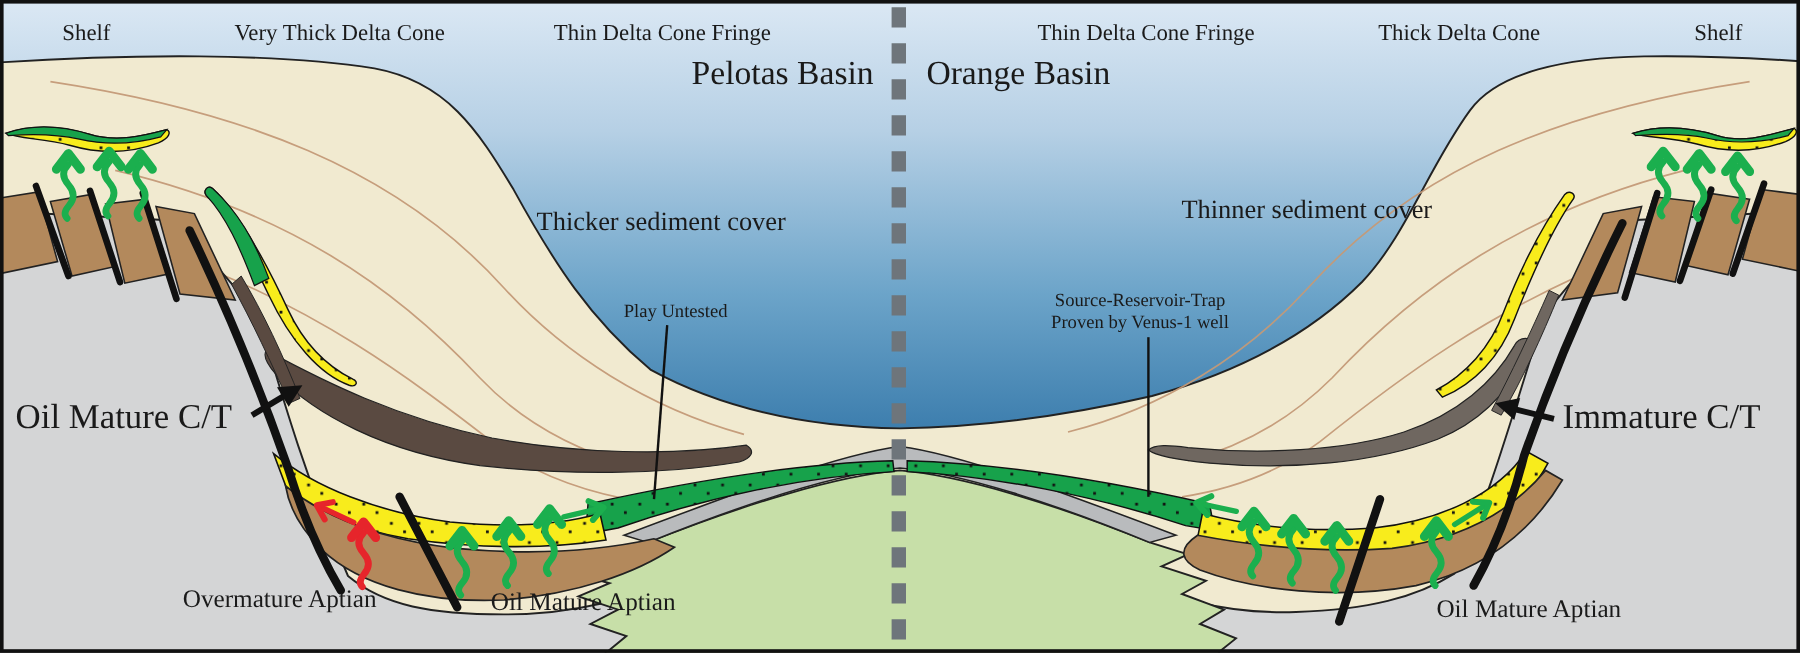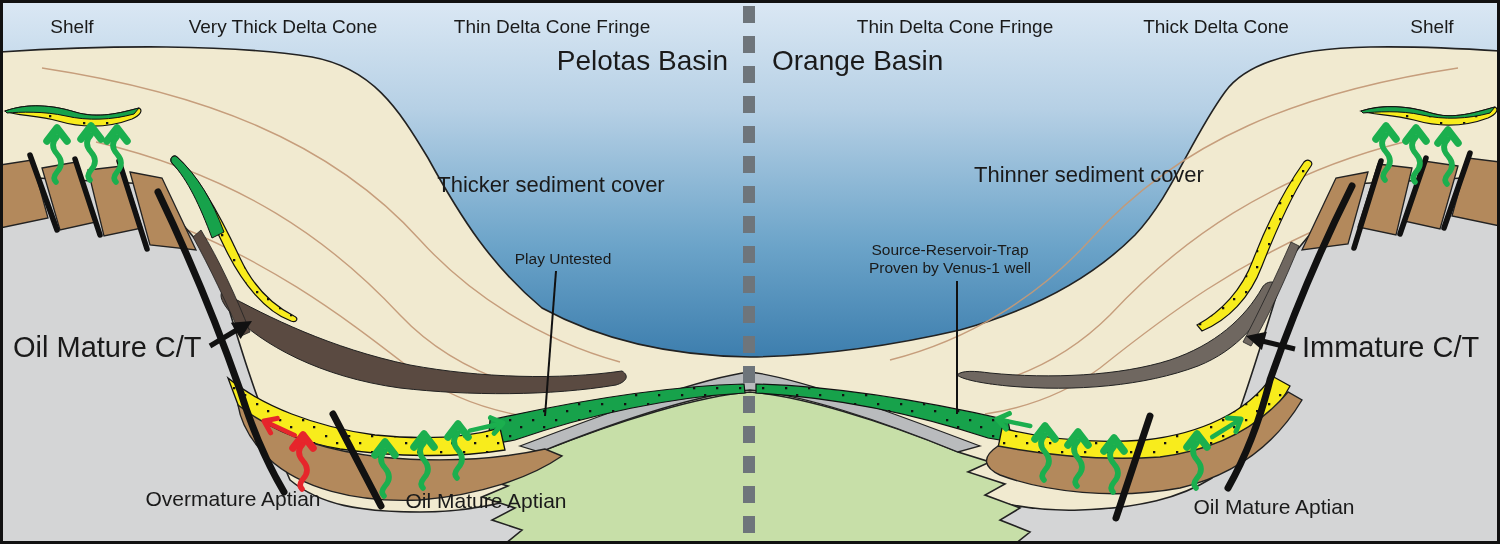--- a/index.html
+++ b/index.html
@@ -1,16 +1,16 @@
 <!DOCTYPE html>
 <html><head>
 <meta charset="utf-8">
 <style>
   html,body{margin:0;padding:0;background:#ffffff;}
-  .stage{width:1316px;height:544px;position:relative;font-family:Liberation Sans, sans-serif;}
+  .stage{width:1316px;height:544px;position:relative;font-family:Liberation Serif, serif;}
   svg{display:block;}
   text{fill:#1a1a1a;}
   .zone-label{font-size:19px;}
   .basin-label{font-size:28px;}
   .cover-label{font-size:22px;}
   .small-label{font-size:15.5px;}
   .ct-label{font-size:29px;}
   .aptian-label{font-size:21px;}
 </style>
 </head>

